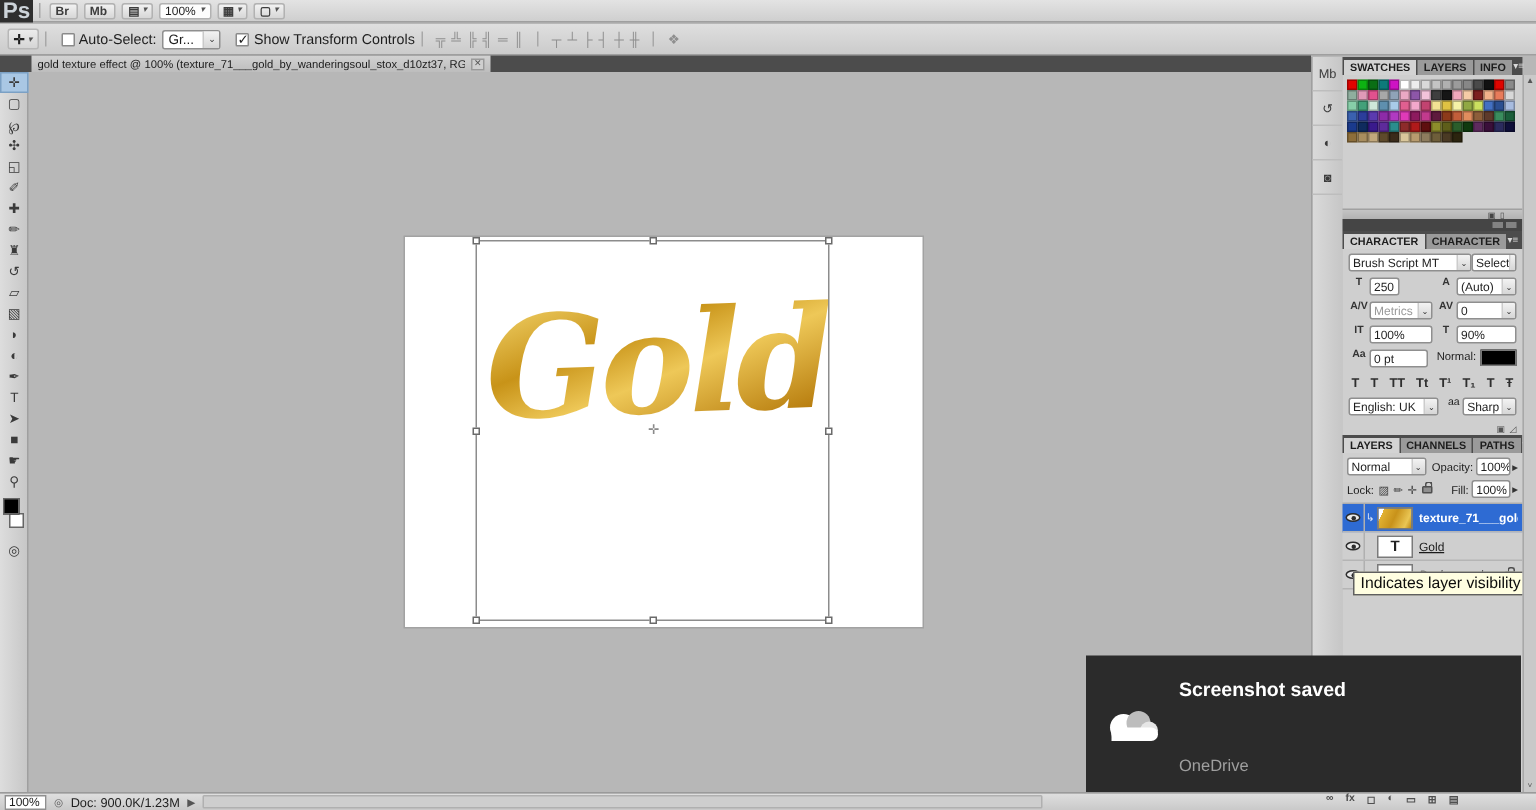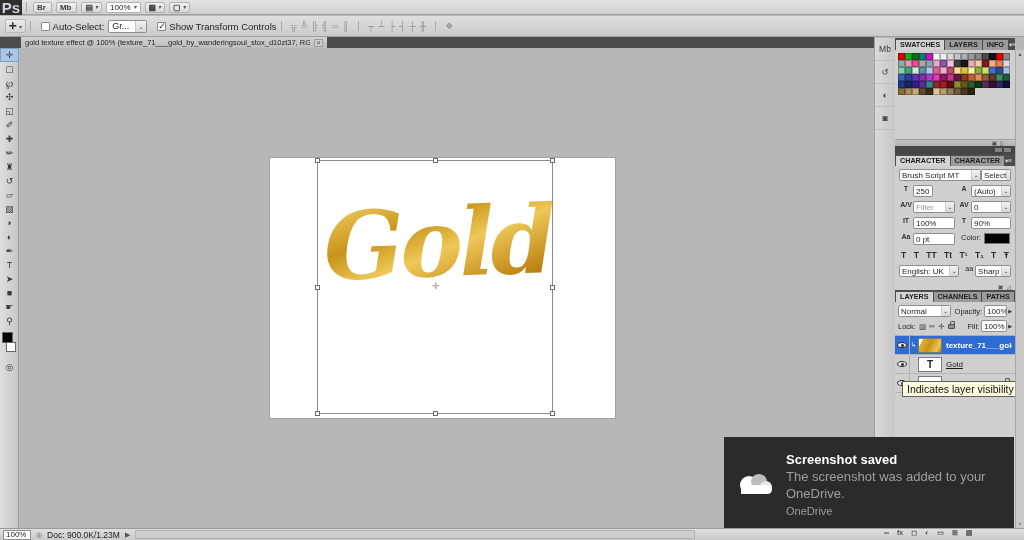--- a/index.html
+++ b/index.html
@@ -461,21 +461,21 @@
           </span>
         <span class="ficon" style="margin-left:auto">A</span>
         <span class="fld" style="width:40px">
             <span>(Auto)</span>
             <span class="arrow">⌄</span>
           </span>
       </div>
       <div class="crow">
         <span class="ficon">A/V</span>
         <span class="fld gray" style="width:42px">
-            <span>Filter</span>
+            <span>Metrics</span>
             <span class="arrow">⌄</span>
           </span>
         <span class="ficon" style="margin-left:auto">AV</span>
         <span class="fld" style="width:40px">
             <span>0</span>
             <span class="arrow">⌄</span>
           </span>
       </div>
       <div class="crow">
         <span class="ficon">IT</span>
@@ -485,21 +485,21 @@
         <span class="ficon" style="margin-left:auto">T</span>
         <span class="fld" style="width:40px">
             <span>90%</span>
           </span>
       </div>
       <div class="crow">
         <span class="ficon">Aa</span>
         <span class="fld" style="width:42px">
             <span>0 pt</span>
           </span>
-        <span class="colorlabel">Color:</span>
+        <span class="colorlabel">Normal:</span>
         <span class="colorswatch"></span>
       </div>
       <div class="tbtnrow">
 
       <span>T</span>
           <span>T</span>
           <span>TT</span>
           <span>Tt</span>
           <span>T¹</span>
           <span>T₁</span>
@@ -627,17 +627,16 @@
 
   <div class="notification">
     <svg class="cloud" width="40" height="28" viewBox="0 0 40 28">
       <circle cx="13" cy="16" r="9" fill="#ffffff"></circle>
       <circle cx="23" cy="13" r="8" fill="#bdbdbd"></circle>
       <circle cx="30" cy="18" r="6" fill="#e6e6e6"></circle>
       <rect x="5" y="16" width="31" height="9" rx="4.5" fill="#ffffff"></rect>
       <path d="M14 25 a9 9 0 0 1 -9 -9 l0 9 z" fill="#ffffff"></path>
     </svg>
     <div class="notif-title">Screenshot saved</div>
-    <div class="notif-body">The screenshot was added to your OneDrive.</div>
     <div class="notif-app">OneDrive</div>
   </div>
 
 </div>
 
 </body></html>

